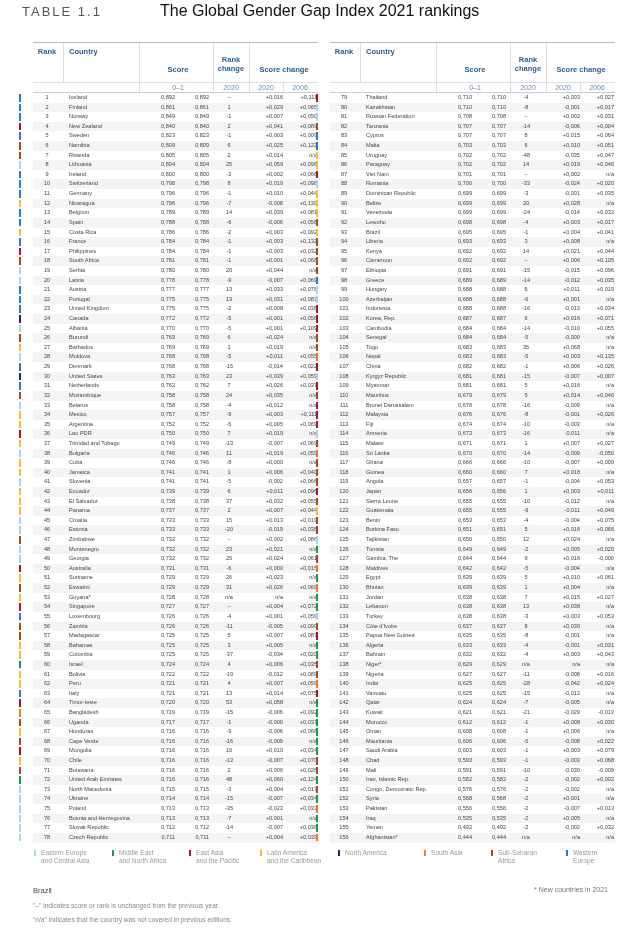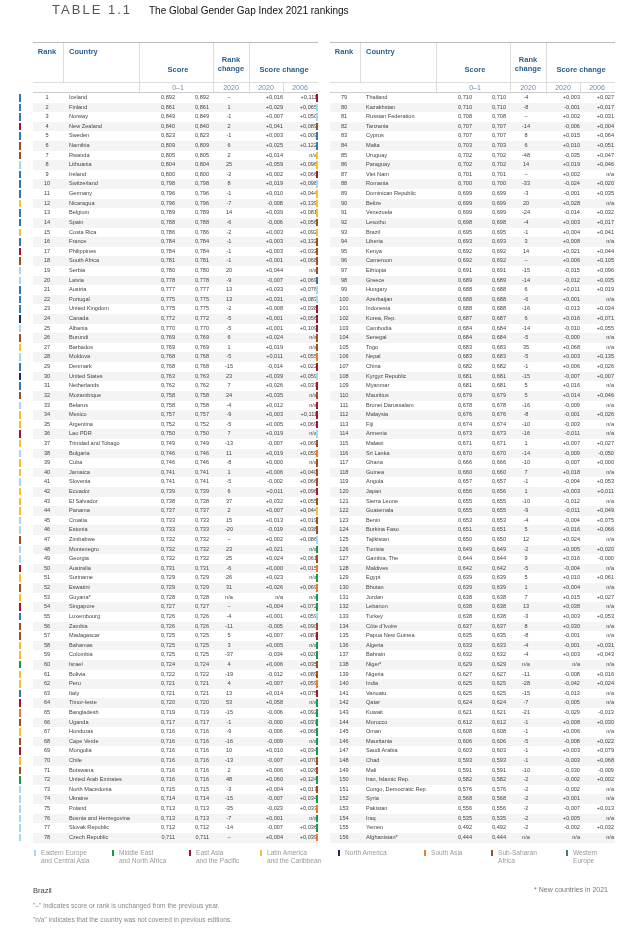--- a/index.html
+++ b/index.html
@@ -1,21 +1,21 @@
 <!DOCTYPE html>
 <html><head>
 <meta charset="utf-8">
 <style>
   * { box-sizing: border-box; margin: 0; padding: 0; }
   html, body { width: 640px; height: 939px; background: #ffffff; overflow: hidden; }
   body { font-family: "Liberation Sans", sans-serif; color: #333; position: relative; }
 
   .title-row { position: absolute; left: 22px; top: 2px; height: 20px; display: flex; align-items: baseline; }
-  .table-label { font-size: 13px; letter-spacing: 2px; color: #555; width: 110px; text-align: right; }
-  .doc-title { font-size: 10px; color: #111; margin-left: 17px; }
+  .table-label { font-size: 13px; letter-spacing: 2px; color: #555; width: 110px; }
+  .doc-title { font-size: 16px; color: #111; margin-left: 28px; }
 
   .panel { position: absolute; top: 42px; width: 285px; }
   .panel.left { left: 33px; }
   .panel.right { left: 330px; }
 
   .hdr { position: relative; height: 40px; border-top: 1px solid #bbb; }
   .hdr .h { position: absolute; font-weight: bold; color: #2d5e8c; font-size: 7.5px; text-align: center; line-height: 9px; }
   .hdr .vline { position: absolute; top: 0; width: 1px; background: #ddd; height: 40px; }
   .sub { position: relative; height: 11px; border-top: 1px solid #ddd; border-bottom: 1px solid #ccc; }
   .sub span { position: absolute; top: 1px; font-size: 7px; color: #6b8db0; text-align: center; }

